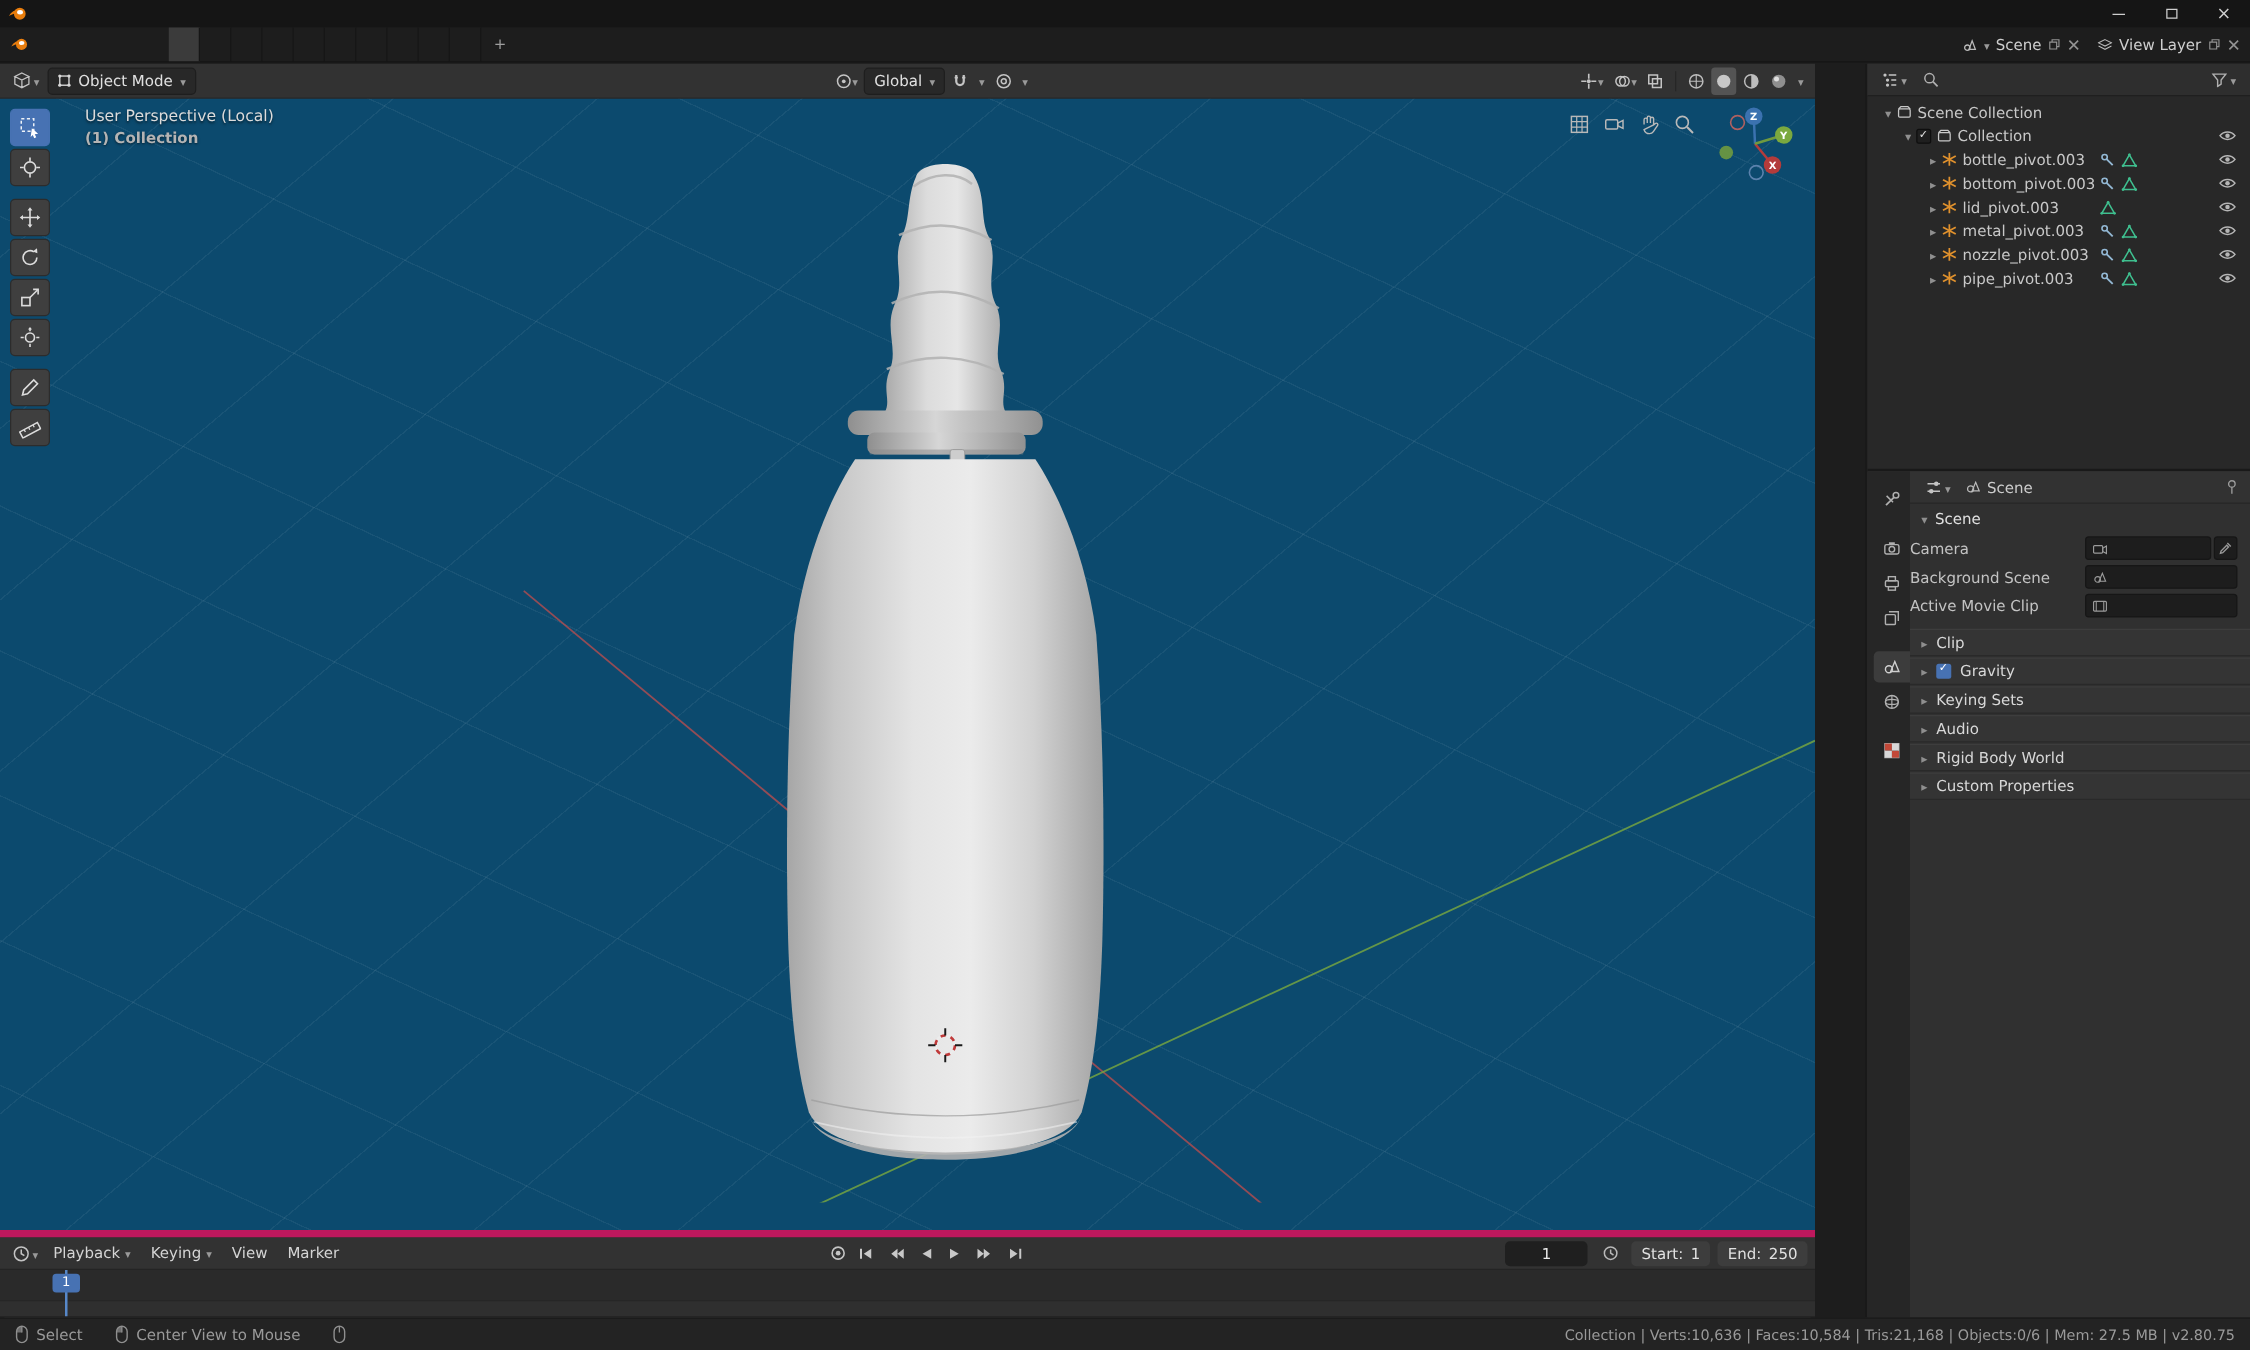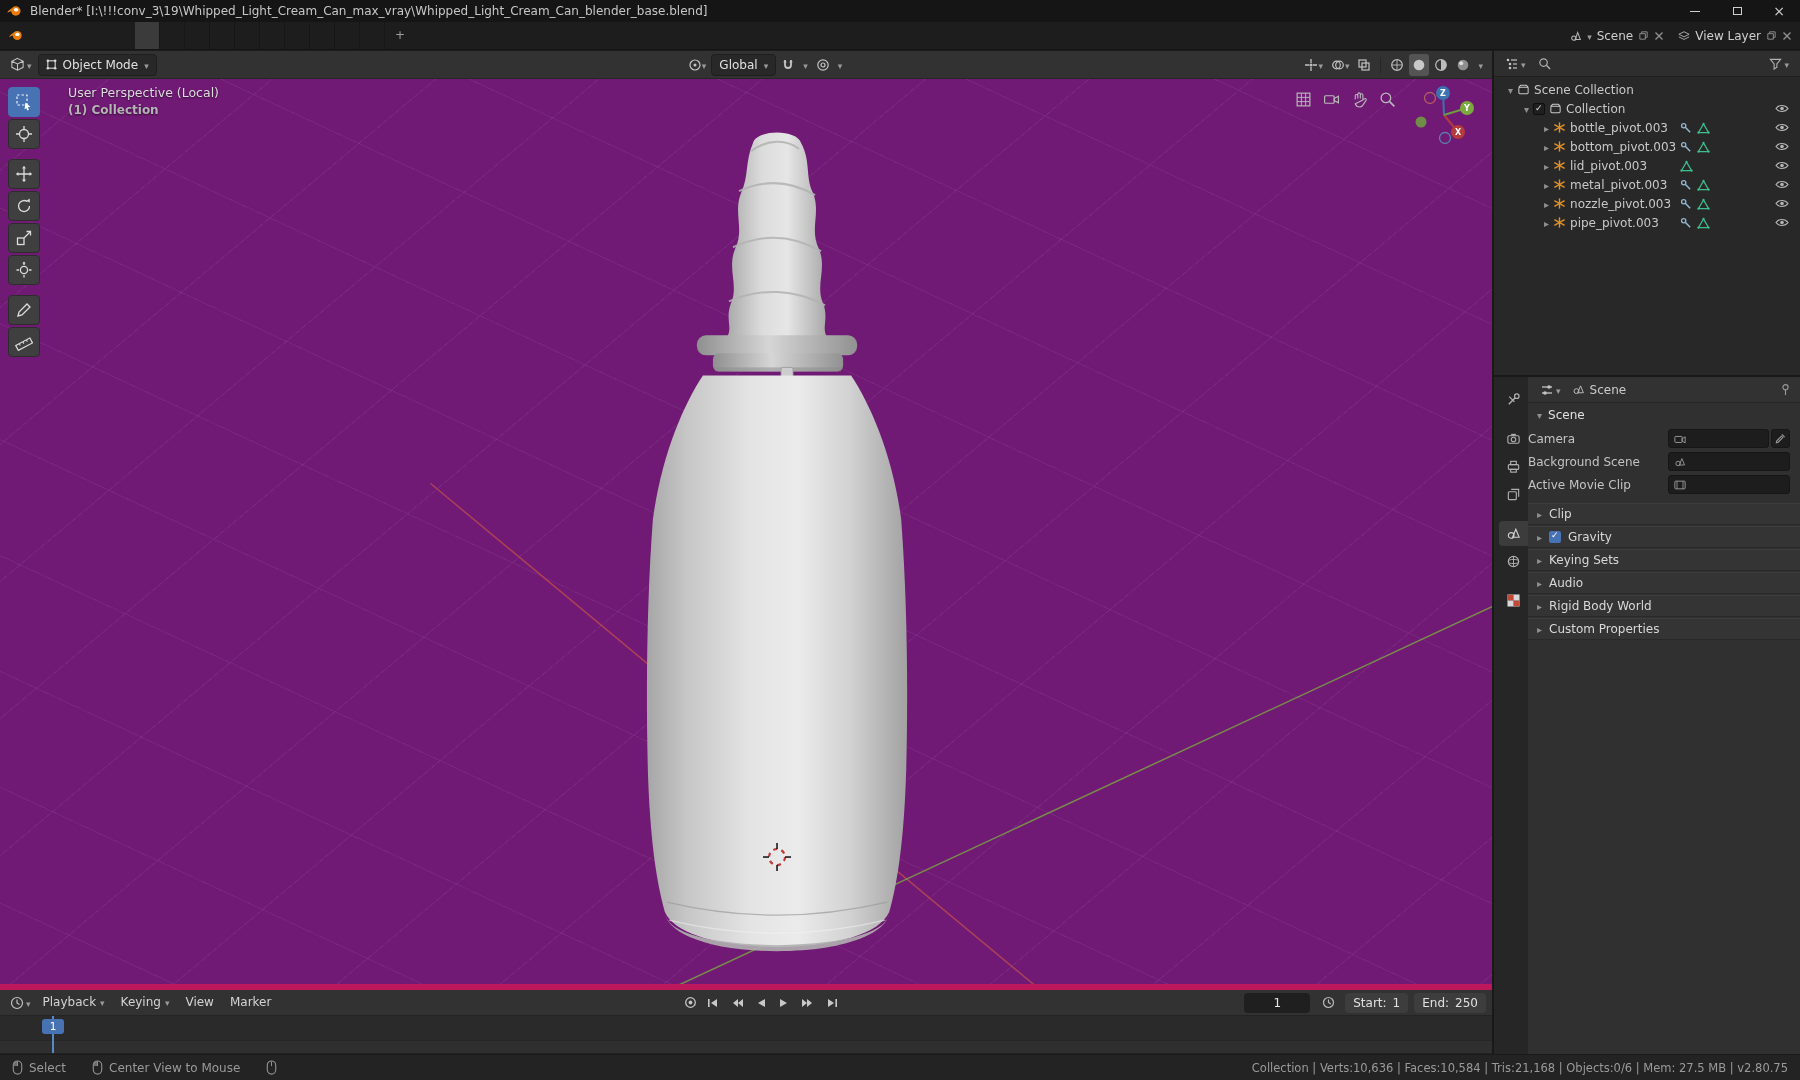--- a/index.html
+++ b/index.html
@@ -26,36 +26,36 @@
   .menu-item { padding:0 9px; line-height:27px; color:#d4d4d4; }
   .workspaces { display:flex; margin-left:14px; height:100%; align-items:stretch; }
   .ws-tab { padding:0 12px; line-height:27px; color:#9f9f9f; border-right:1px solid #161616; }
   .ws-tab.active { background:#3b3b3b; color:#ececec; }
   .ws-add { padding:0 10px; line-height:27px; color:#9f9f9f; }
   .top-selectors { margin-left:auto; display:flex; align-items:center; gap:14px; padding-right:8px; }
   .selector { display:flex; align-items:center; gap:5px; color:#cfcfcf; }
   .mini-btn { display:flex; align-items:center; opacity:.85; }
 
   
-  .main { position:absolute; top:51px; left:0; right:0; bottom:26px; display:flex; }
+  .main { position:absolute; top:51px; left:0; right:0; bottom:26px; display:flex;gap:40px; }
   .vcol { flex:1; min-width:0; display:flex; flex-direction:column; }
   .sidebar { width:308px; flex:none; display:flex; flex-direction:column; border-left:2px solid #191919; background:#2b2b2b; }
 
   
   .vp-header { height:28px; background:#323232; border-bottom:1px solid #262626; display:flex; align-items:center; padding:0 6px; gap:2px; }
   .editor-icon-btn { display:flex; align-items:center; gap:2px; padding:0 4px; }
   .widget { display:flex; align-items:center; gap:6px; background:#282828; border:1px solid #1e1e1e; border-radius:4px; height:22px; padding:0 7px; color:#e0e0e0; }
   .hmenu { padding:0 8px; line-height:27px; color:#d6d6d6; }
   .flex1 { flex:1; }
   .icon-btn { display:flex; align-items:center; justify-content:center; padding:0 3px; height:22px; border-radius:3px; }
   .icon-btn.pressed { background:#545454; }
   .vdiv { width:1px; height:16px; background:#262626; margin:0 4px; }
 
   
-  .viewport { flex:1; position:relative; overflow:hidden; background:#701a75; }
+  .viewport { flex:1; position:relative; overflow:hidden; background:#0c4a6e; }
   .gridA,.gridB { position:absolute; left:-50%; top:-50%; width:200%; height:200%;
     background:repeating-linear-gradient(90deg, rgba(255,255,255,0.055) 0 1px, transparent 1px 105px); }
   .gridA { transform:rotate(50deg); }
   .gridB { transform:rotate(-65deg); }
   .scene-svg { position:absolute; inset:0; }
   .vp-text1 { position:absolute; left:68px; top:6px; color:#dcdcdc; font-size:12.5px; text-shadow:0 1px 2px rgba(0,0,0,.55); }
   .vp-text2 { position:absolute; left:68px; top:24px; color:#b4b4b4; font-size:12px; text-shadow:0 1px 2px rgba(0,0,0,.55);font-weight:bold; }
 
   .vp-toolbar { position:absolute; left:8px; top:8px; width:32px; display:flex; flex-direction:column; gap:2px; }
   .tool-btn { width:32px; height:30px; background:#3f3f3f; border:1px solid #2c2c2c; border-radius:4px; display:flex; align-items:center; justify-content:center; }
@@ -120,21 +120,20 @@
 <body>
 
 <div class="titlebar">
   <span>
     <svg width="16" height="16" viewBox="0 0 22 22">
         <path d="M1.5 13.5 C4 9 8 6.5 13 6 L10 10 C7 11 4.5 12 1.5 13.5 Z" fill="#e87d0d"></path>
         <circle cx="13.5" cy="11" r="6.5" fill="#e87d0d"></circle>
         <ellipse cx="13.8" cy="9.4" rx="3.2" ry="2.4" fill="#ffffff"></ellipse>
       </svg>
   </span>
-  <span class="title-text">Blender* [I:\!!!conv_3\19\Whipped_Light_Cream_Can_max_vray\Whipped_Light_Cream_Can_blender_base.blend]</span>
   <div class="win-controls">
     <span class="win-btn">
         <span class="bar"></span>
       </span>
     <span class="win-btn">
         <span class="box"></span>
       </span>
     <span class="win-btn">
         <span class="x">×</span>
       </span>

